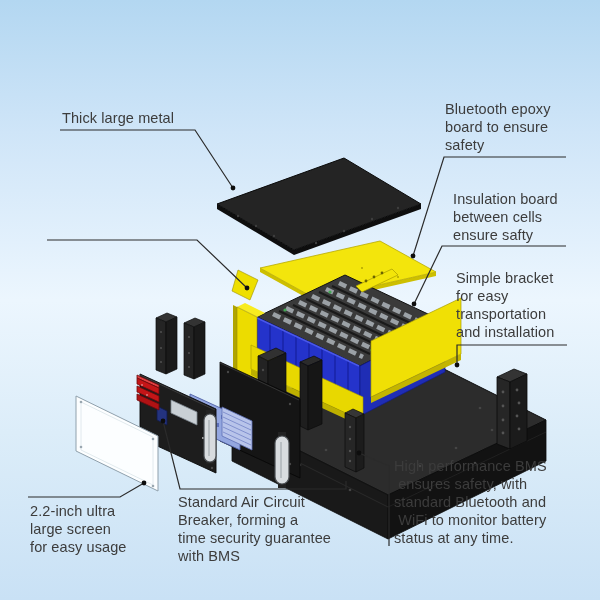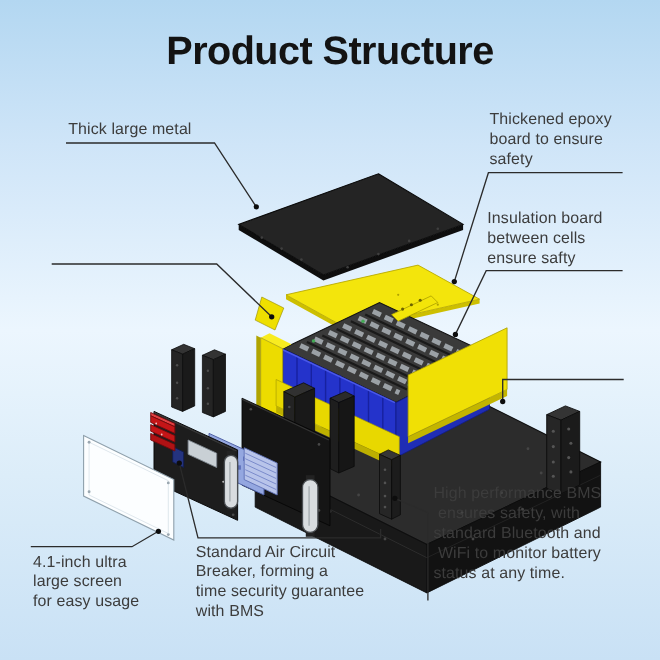--- a/index.html
+++ b/index.html
@@ -16,21 +16,20 @@
     position:absolute;font-size:14.5px;line-height:18px;color:#3c3c3c;
     white-space:pre;letter-spacing:0.1px;
   }
   svg.diagram{position:absolute;left:0;top:0;}
 </style>
 </head>
 <body>
 
 <div class="stage">
 
-  <div class="title">Product Structure</div>
 
   <svg class="diagram" width="600" height="600" viewBox="0 0 600 600">
 
     <g>
       <polygon points="217,204 294,250 421,204 421,209 294,255 217,209" fill="#0e0e0e"></polygon>
       <polygon points="344,158 421,204 294,250 217,204" fill="#242424" stroke="#0a0a0a" stroke-width="1"></polygon>
       <g fill="#3f3f3f">
         <circle cx="238" cy="216" r="1.2"></circle>
           <circle cx="256" cy="226" r="1.2"></circle>
           <circle cx="274" cy="236" r="1.2"></circle>
@@ -287,32 +286,36 @@
       <circle cx="247" cy="288" r="2.4"></circle>
         <circle cx="414" cy="304" r="2.4"></circle>
       <circle cx="457" cy="365" r="2.4"></circle>
         <circle cx="144" cy="483" r="2.4"></circle>
       <circle cx="163" cy="421" r="2.4"></circle>
         <circle cx="359" cy="453" r="2.4"></circle>
     </g>
   </svg>
 
   <div class="lbl" style="left:62px;top:109px">Thick large metal</div>
-  <div class="lbl" style="left:445px;top:100px">Thickened epoxy
+  <div class="lbl" style="left:445px;top:100px">Bluetooth epoxy
 board to ensure
 safety</div>
-  <div class="lbl" style="left:443px;top:190px">Insulation board
+  <div class="lbl" style="left:453px;top:190px">Insulation board
 between cells
 ensure safty</div>
-  <div class="lbl" style="left:30px;top:502px">4.1-inch ultra
+  <div class="lbl" style="left:456px;top:269px">Simple bracket
+for easy
+transportation
+and installation</div>
+  <div class="lbl" style="left:30px;top:502px">2.2-inch ultra
 large screen
 for easy usage</div>
   <div class="lbl" style="left:178px;top:493px">Standard Air Circuit
 Breaker, forming a
 time security guarantee
 with BMS</div>
-  <div class="lbl" style="left:394px;top:440px">High performance BMS
+  <div class="lbl" style="left:394px;top:457px">High performance BMS
  ensures safety, with
 standard Bluetooth and
  WiFi to monitor battery
 status at any time.</div>
 
 </div>
 
 </body></html>

